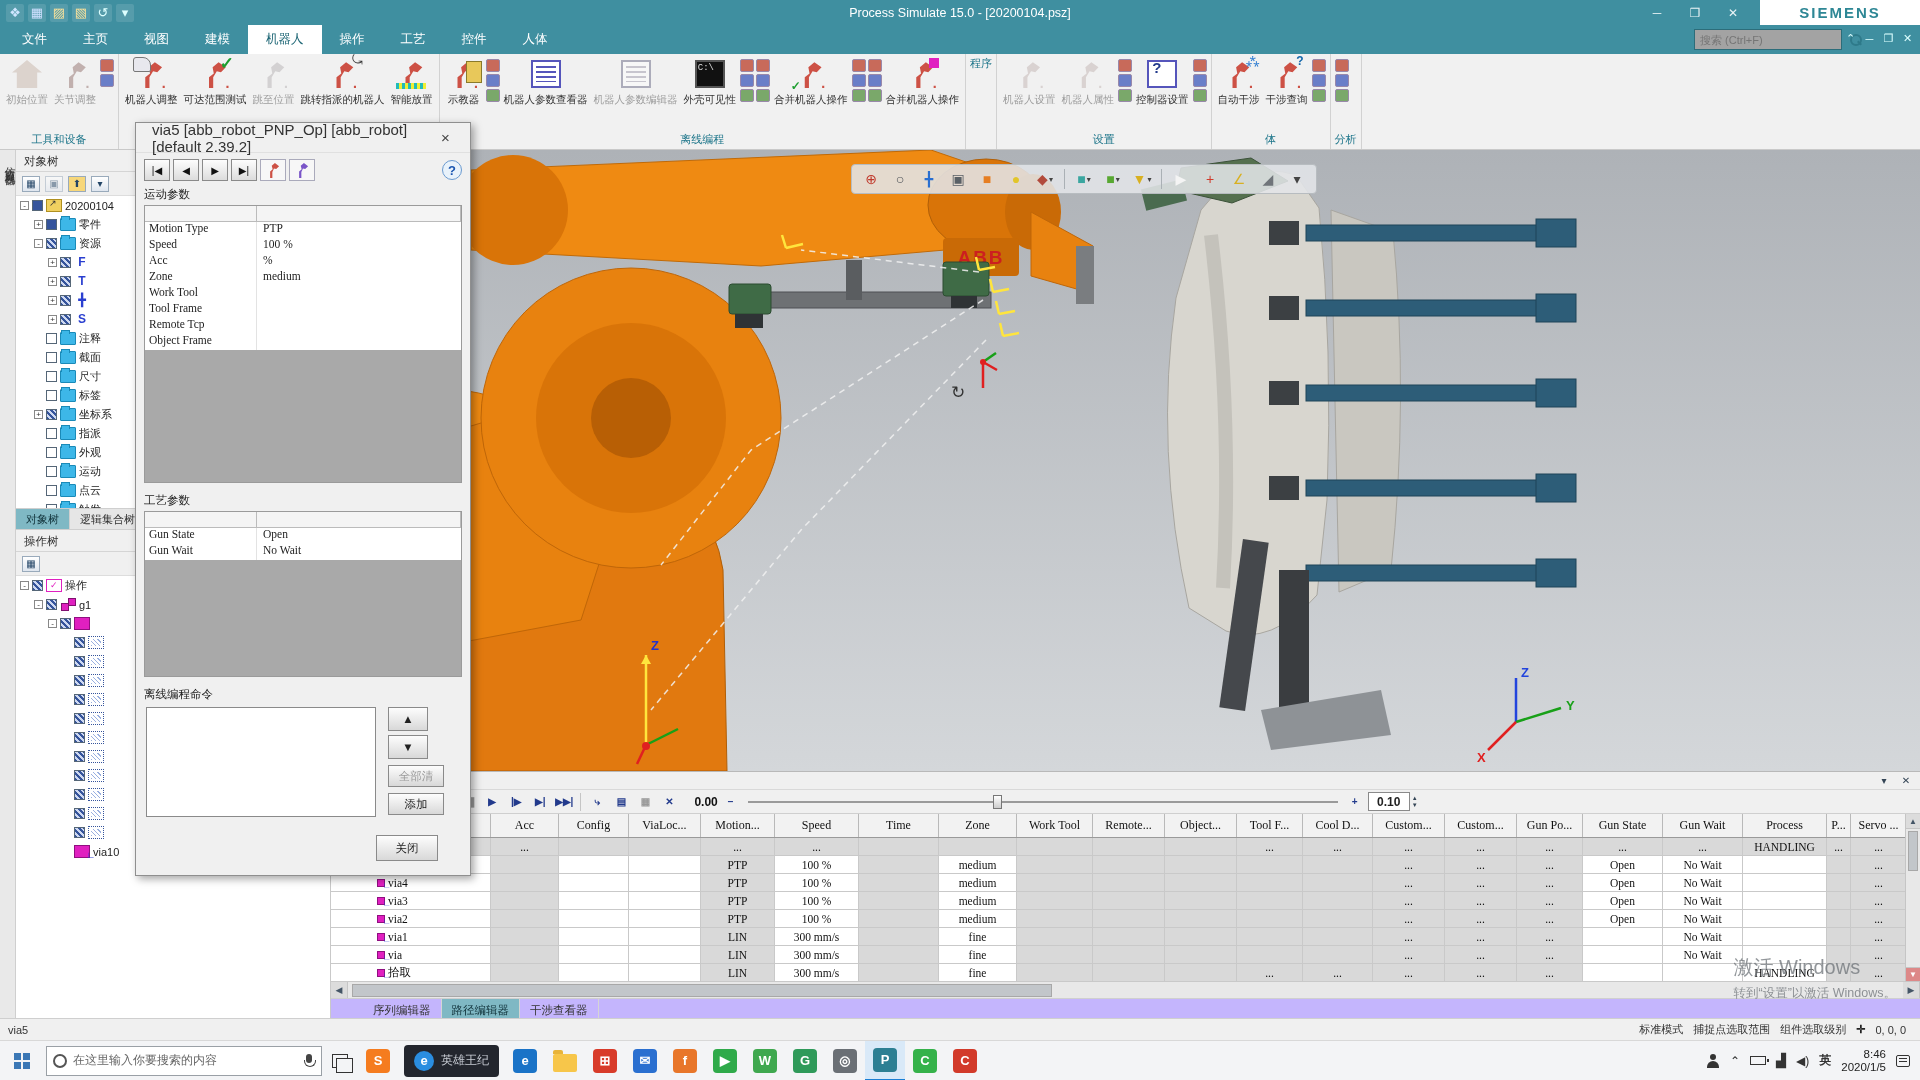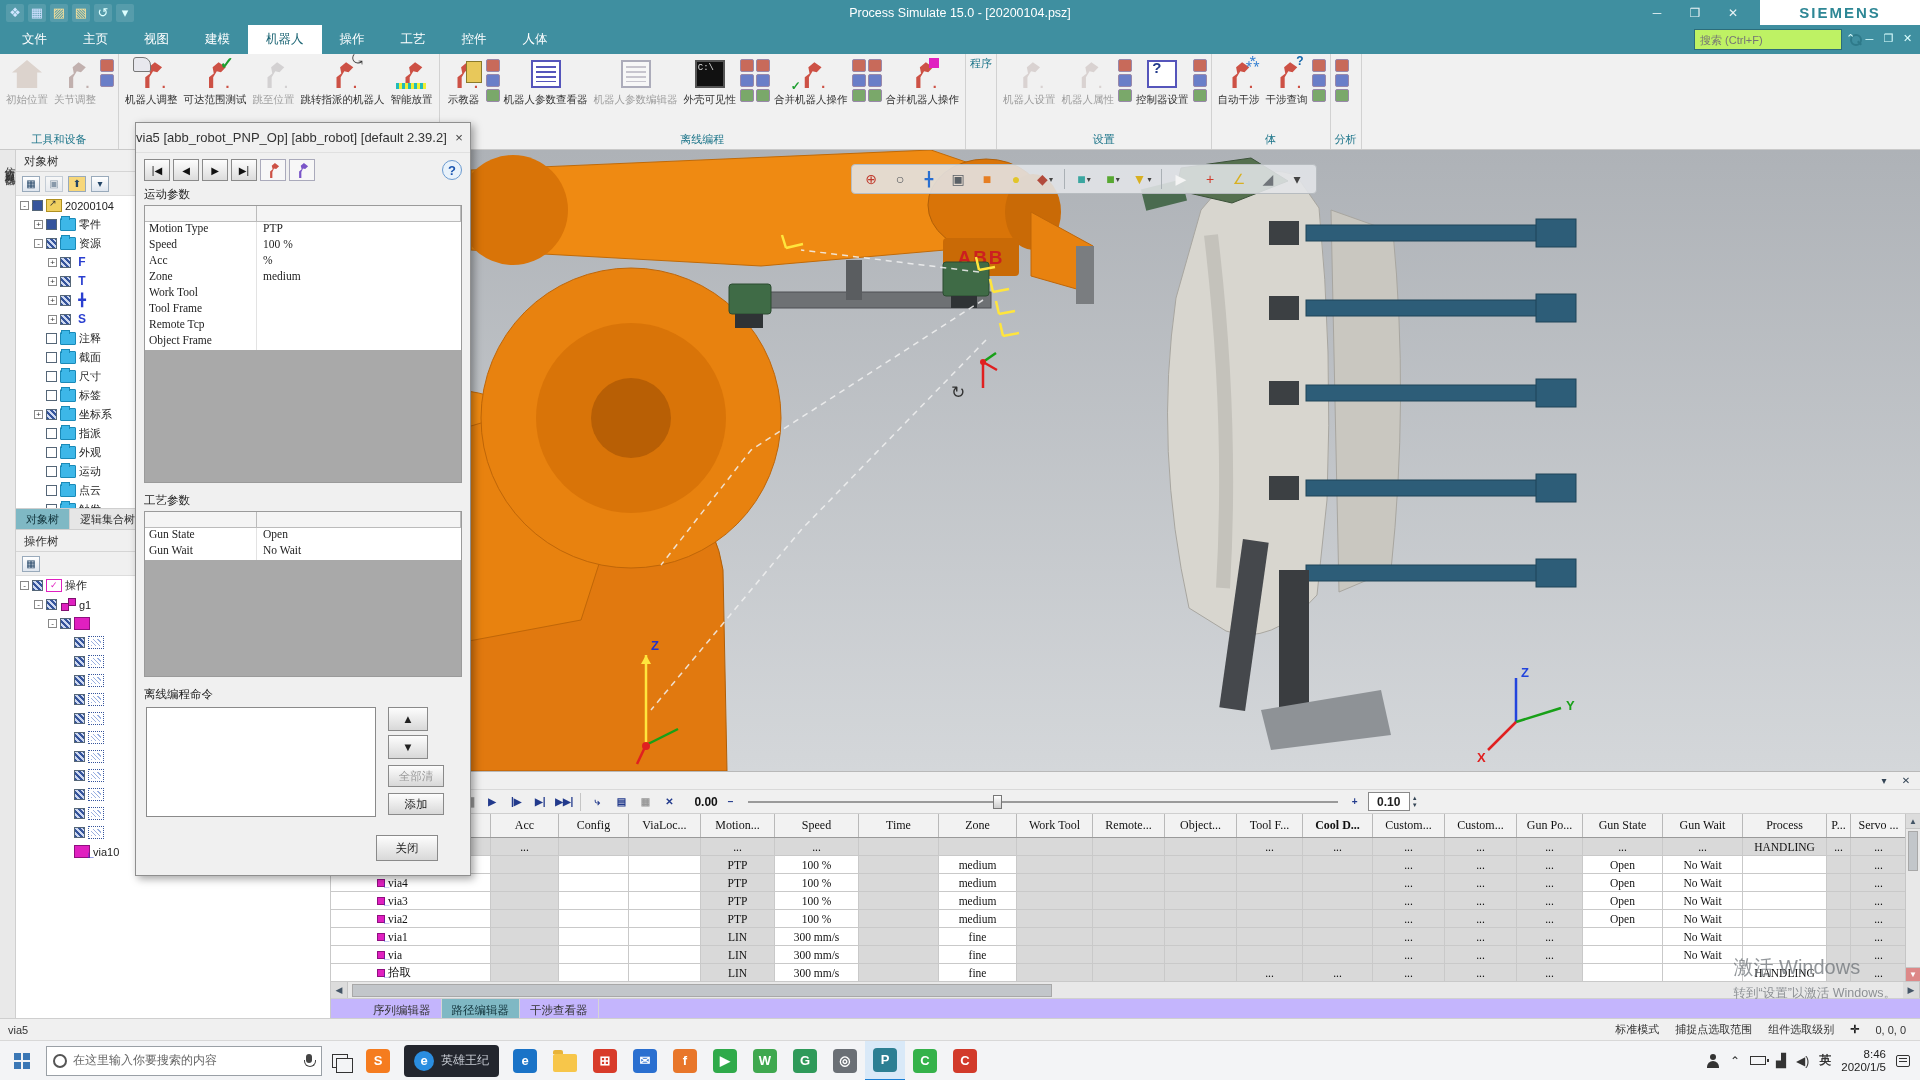--- a/index.html
+++ b/index.html
@@ -14,21 +14,21 @@
 .wbtns{position:absolute;right:168px;top:0;height:25px;display:flex}
 .wbtn{width:38px;height:25px;color:#eaf4f6;display:flex;align-items:center;justify-content:center;font-size:12px}
 .brandbox{position:absolute;right:0;top:0;width:160px;height:25px;background:#fff;display:flex;align-items:center;justify-content:center}
 .brand{color:#2e8795;font-weight:bold;letter-spacing:2px;font-size:15px}
 
 
 #tabsbar{position:absolute;left:0;top:25px;width:1920px;height:29px;background:#3f8fa0;display:flex;align-items:flex-end}
 #tabs{display:flex;height:100%;align-items:stretch;padding-left:4px}
 .rtab{padding:0 18px;color:#fff;display:flex;align-items:center;font-size:12.5px;cursor:default}
 .rtab.active{background:#fff;color:#1d6675}
-.searchbox{position:absolute;right:78px;top:4px;width:148px;height:21px;background:#bef264;border:1px solid #2c6d7a;display:flex;align-items:center}
+.searchbox{position:absolute;right:78px;top:4px;width:148px;height:21px;background:#a3a3a3;border:1px solid #2c6d7a;display:flex;align-items:center}
 .searchbox input{border:0;outline:0;flex:1;font-size:11px;padding:0 5px;color:#444;background:transparent;font-family:inherit}
 .mag{width:16px;height:16px;position:relative;margin-right:3px}
 .mag::before{content:"";position:absolute;left:3px;top:2px;width:8px;height:8px;border:2px solid #2e7a8a;border-radius:50%}
 .mag::after{content:"";position:absolute;left:10px;top:10px;width:5px;height:2px;background:#2e7a8a;transform:rotate(45deg)}
 .rwin{position:absolute;right:4px;top:4px;display:flex;gap:2px}
 .rwinb{width:17px;height:19px;display:flex;align-items:center;justify-content:center;color:#dff;font-size:11px}
 
 
 #ribbon{position:absolute;left:0;top:54px;width:1920px;height:96px;background:#f1f1f1;border-bottom:1px solid #c9c9c9;display:flex;overflow:hidden}
 .rgroup{display:flex;flex-direction:column;border-right:1px solid #d2d2d2;padding:2px 4px 0 4px}
@@ -113,21 +113,21 @@
 
 
 #viewport{position:absolute;left:331px;top:150px;width:1589px;height:621px;overflow:hidden}
 #vtoolbar{position:absolute;left:520px;top:14px;height:30px;background:rgba(226,229,232,.88);border:1px solid #b7bcc0;border-radius:4px;display:flex;align-items:center;padding:0 6px;gap:3px}
 .vt{width:26px;height:24px;display:flex;align-items:center;justify-content:center;font-size:14px;border-radius:3px;position:relative}
 .vt .dd{font-size:8px;color:#444;margin-left:1px}
 .vtsep{width:1px;height:20px;background:#aab0b5;margin:0 3px}
 
 
 #dialog{position:absolute;left:135px;top:122px;width:336px;height:754px;background:#f0f0f0;border:1px solid #8f8f8f;box-shadow:3px 3px 8px rgba(0,0,0,.35);z-index:50}
-.dtitle{height:30px;display:flex;align-items:center;padding:0 0;font-size:13px;color:#333;background:#f0f0f0;border-bottom:1px solid #e0e0e0}
+.dtitle{height:30px;display:flex;align-items:center;padding:0 16px;font-size:15px;color:#333;background:#f0f0f0;border-bottom:1px solid #e0e0e0}
 .dclose{margin-left:auto;width:22px;height:20px;display:flex;align-items:center;justify-content:center;color:#444}
 .dnav{display:flex;align-items:center;gap:3px;padding:6px 8px 4px 8px}
 .dnavb{width:26px;height:22px;background:linear-gradient(#fdfdfd,#dcdcdc);border:1px solid #8a8a8a;display:flex;align-items:center;justify-content:center;font-size:10px;color:#111}
 .dnavi{width:26px;height:22px;border:1px solid #aab;display:flex;align-items:center;justify-content:center;position:relative;background:#f7f7f7}
 .minirobot{width:16px;height:16px;background:#cd5145;clip-path:polygon(12% 100%,32% 100%,32% 60%,48% 46%,42% 24%,62% 6%,88% 26%,70% 44%,56% 40%,46% 62%,46% 100%)}
 .dhelp{margin-left:auto;width:20px;height:20px;border-radius:50%;background:#e8f2fb;border:1px solid #6a9ad0;color:#1a55b0;font-weight:bold;display:flex;align-items:center;justify-content:center;font-size:13px}
 .dsection{padding:2px 8px 0 8px;font-size:11.5px;color:#222}
 .dbox{margin:3px 8px 0 8px;border:1px solid #9a9a9a;background:#a9a9a9;overflow:hidden}
 .dgridhead{height:16px;background:#f4f4f4;border-bottom:1px solid #bbb;display:flex}
 .dgridhead span{border-right:1px solid #bbb}
@@ -171,21 +171,21 @@
 #docktabs{height:22px;display:flex;align-items:stretch;padding-left:32px;background:#c4b5fd}
 .dtab{padding:0 10px;display:flex;align-items:center;font-size:11.5px;color:#333;border-right:1px solid #d5d5d5}
 .dtab.active{background:#7fb8c4;color:#10323a}
 #watermark{position:absolute;right:24px;bottom:16px;color:rgba(110,115,120,.75);text-align:left;z-index:20;pointer-events:none}
 #watermark .w1{font-size:20px}
 #watermark .w2{font-size:12.5px;margin-top:4px}
 
 
 #statusbar{position:absolute;left:0;top:1018px;width:1920px;height:22px;background:#f0f0f0;border-top:1px solid #cfcfcf;display:flex;align-items:center;font-size:11px;color:#333}
 #statusbar .sel{padding-left:8px}
-.sright{margin-left:auto;display:flex;align-items:center;gap:16px;padding-right:14px}
+.sright{margin-left:auto;display:flex;align-items:center;gap:10px;padding-right:14px}
 .cross{font-weight:bold;color:#222}
 
 
 #taskbar{position:absolute;left:0;top:1040px;width:1920px;height:40px;background:#f3f4f6;border-top:1px solid #d8d8d8;display:flex;align-items:center}
 .startbtn{width:44px;height:40px;display:flex;align-items:center;justify-content:center}
 .winlogo{width:16px;height:16px;display:grid;grid-template-columns:7px 7px;grid-template-rows:7px 7px;gap:2px}
 .winlogo div{background:#3b77b5}
 .tsearch{width:276px;height:30px;background:#fff;border:1px solid #9aa0a6;display:flex;align-items:center;margin-left:2px;padding:0 6px;gap:6px}
 .tsearch .txt{color:#666;font-size:12px;white-space:nowrap;overflow:hidden;flex:1}
 .micico{width:12px;height:16px;position:relative}
@@ -919,21 +919,21 @@
       <div class="th" style="width: 70px;">Config</div>
       <div class="th" style="width: 72px;">ViaLoc...</div>
       <div class="th" style="width: 74px;">Motion...</div>
       <div class="th" style="width: 84px;">Speed</div>
       <div class="th" style="width: 80px;">Time</div>
       <div class="th" style="width: 78px;">Zone</div>
       <div class="th" style="width: 76px;">Work Tool</div>
       <div class="th" style="width: 72px;">Remote...</div>
       <div class="th" style="width: 72px; font-family: Liberation Serif, serif;">Object...</div>
       <div class="th" style="width: 66px;">Tool F...</div>
-      <div class="th" style="width: 70px; font-weight: bold;">Cool D...</div>
+      <div class="th" style="width: 70px;">Cool D...</div>
       <div class="th" style="width: 72px;">Custom...</div>
       <div class="th" style="width: 72px;">Custom...</div>
       <div class="th" style="width: 66px;">Gun Po...</div>
       <div class="th" style="width: 80px;">Gun State</div>
       <div class="th" style="width: 80px;">Gun Wait</div>
       <div class="th" style="width: 84px;">Process</div>
       <div class="th" style="width: 24px;">P...</div>
       <div class="th" style="width: 56px;">Servo ...</div>
     </div>
   <div id="gridbody">

